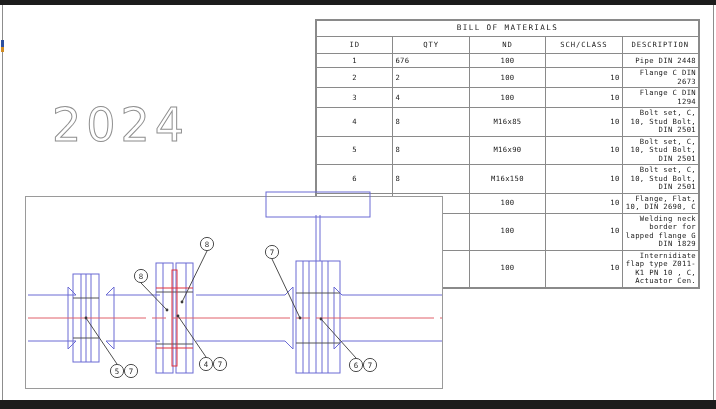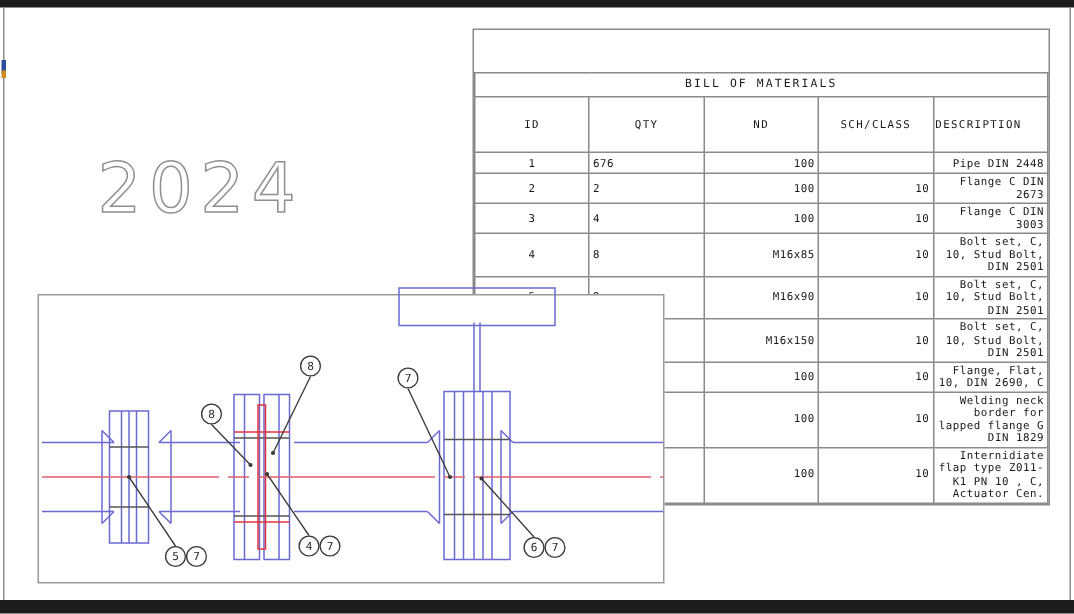--- a/index.html
+++ b/index.html
@@ -18,53 +18,52 @@
   .edge-right{position:absolute;left:713px;top:5px;width:1px;height:395px;background:#8d8d8d;}
   .tick-left{position:absolute;left:1px;top:40px;width:3px;height:9px;background:#2c4f9e;}
   .tick-left2{position:absolute;left:1px;top:47px;width:3px;height:5px;background:#d08b22;}
 
   
   .bom{
     position:absolute;left:315px;top:19px;width:385px;
     border:1px solid #8a8a8a;background:#fff;
     box-sizing:border-box;
   }
-  .bom table{border-collapse:collapse;width:100%;table-layout:fixed;margin-top:28px;}
+  .bom table{border-collapse:collapse;width:100%;table-layout:fixed;}
   .bom td,.bom th{
     border:1px solid #8a8a8a;
     font-family:"DejaVu Sans Mono", monospace;
     font-size:7.2px;
     color:#1a1a1a;
     padding:1px 2px;
     font-weight:normal;
     line-height:1.18;
     letter-spacing:.35px;
   }
   .bom .title-cell{
     text-align:center;letter-spacing:1.4px;font-size:7.6px;padding:3px 0 3px;
   }
-  .bom thead td{text-align:center;padding:14px 1px;letter-spacing:.9px;}
+  .bom thead td{text-align:center;padding:4px 1px;letter-spacing:.9px;}
   .c-id{width:30px;text-align:center;}
   .c-qty{width:42px;}
-  .c-nd{width:34px;text-align:right;}
+  .c-nd{width:34px;text-align:center;}
   .c-sch{width:98px;text-align:right;}
   .c-desc{text-align:right;padding-left:4px;}
   .bom tbody td{height:11px;}
   .bom tbody tr.tall td{height:18px;vertical-align:middle;}
   .wrapnd{word-break:break-all;line-height:1.1;}
 
   
   .year{
     position:absolute;left:52px;top:98px;
     font-family:"DejaVu Sans", sans-serif;
     font-size:46px;letter-spacing:5px;
     color:transparent;
     -webkit-text-stroke:1px #8f8f8f;
     font-weight:400;
-    margin-left:13px;
   }
 
   
   .draw-frame{
     position:absolute;left:25px;top:196px;width:418px;height:193px;
     border:1px solid #9a9a9a;background:#fff;box-sizing:border-box;
   }
   .draw-svg{position:absolute;left:0;top:0;width:716px;height:409px;pointer-events:none;}
 </style>
 </head>
@@ -85,21 +84,21 @@
     <table>
       <thead>
         <tr>
           <td class="title-cell" colspan="5">BILL OF MATERIALS</td>
         </tr>
         <tr>
           <td class="c-id">ID</td>
           <td class="c-qty">QTY</td>
           <td class="c-nd">ND</td>
           <td class="c-sch">SCH/CLASS</td>
-          <td class="c-desc" style="text-align:left">DESCRIPTION</td>
+          <td class="c-desc" style="text-align:center">DESCRIPTION</td>
         </tr>
       </thead>
       <tbody>
         <tr>
           <td class="c-id">1</td>
           <td class="c-qty">676</td>
           <td class="c-nd wrapnd">100</td>
           <td class="c-sch"></td>
           <td class="c-desc">Pipe DIN 2448</td>
         </tr>
@@ -108,21 +107,21 @@
           <td class="c-qty">2</td>
           <td class="c-nd wrapnd">100</td>
           <td class="c-sch">10</td>
           <td class="c-desc">Flange C DIN 2673</td>
         </tr>
         <tr>
           <td class="c-id">3</td>
           <td class="c-qty">4</td>
           <td class="c-nd wrapnd">100</td>
           <td class="c-sch">10</td>
-          <td class="c-desc">Flange C DIN 3003</td>
+          <td class="c-desc">Flange C DIN 1294</td>
         </tr>
         <tr class="tall">
           <td class="c-id">4</td>
           <td class="c-qty">8</td>
           <td class="c-nd wrapnd">M16x85</td>
           <td class="c-sch">10</td>
           <td class="c-desc">Bolt set, C, 10, Stud Bolt, DIN 2501</td>
         </tr>
         <tr class="tall">
           <td class="c-id">5</td>

